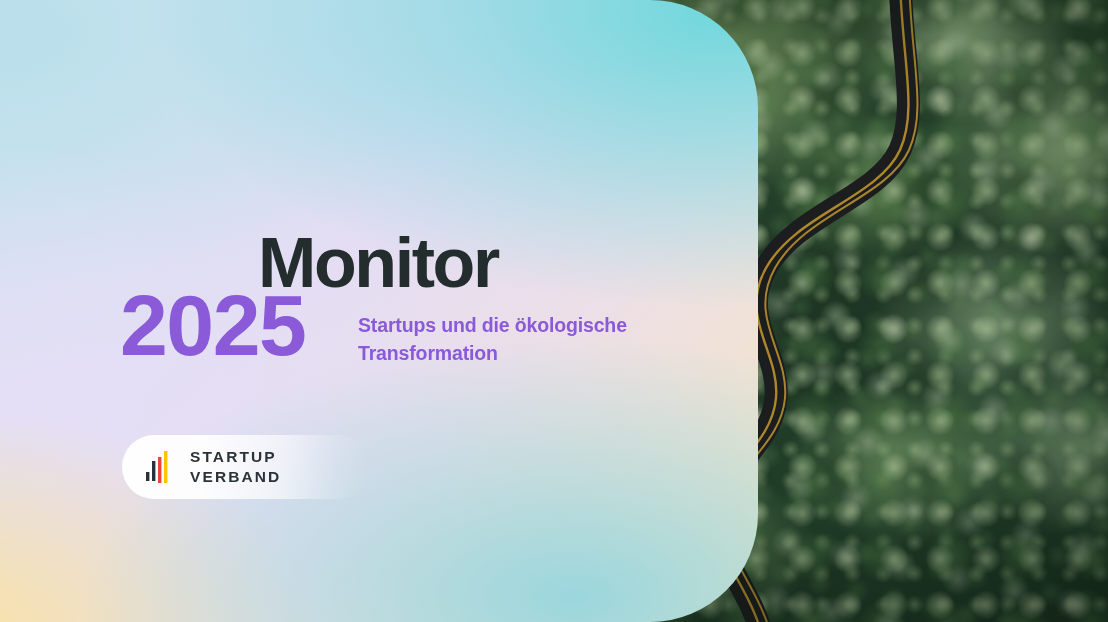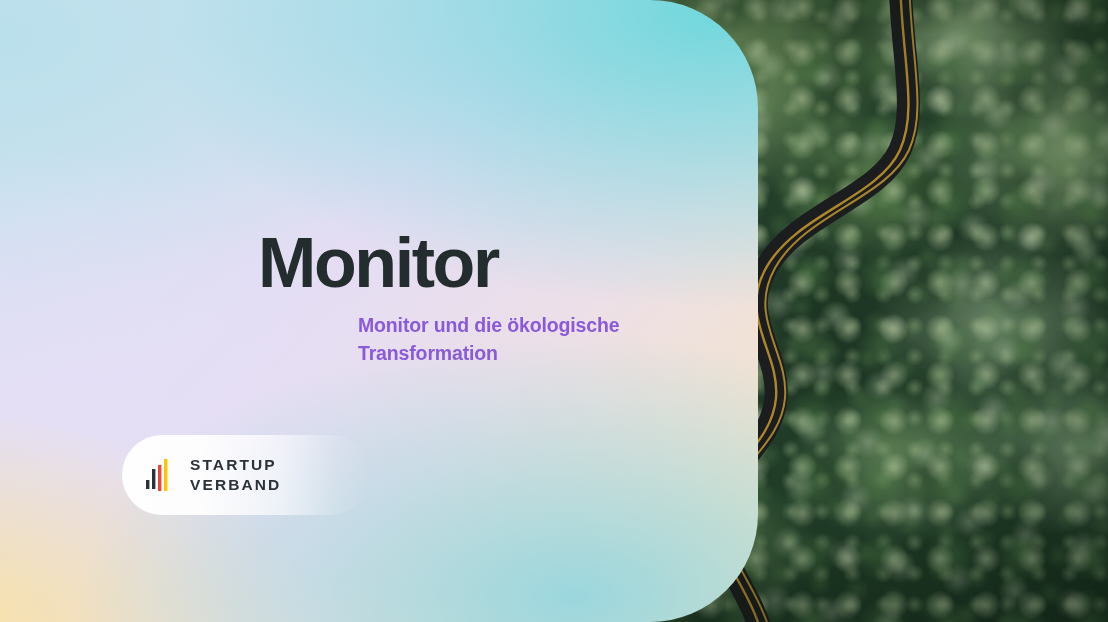--- a/index.html
+++ b/index.html
@@ -146,21 +146,21 @@
     font-weight: 700;
     letter-spacing: -0.15px;
   }
 
   
   .logo-pill {
     position: absolute;
     left: 122px;
     top: 435px;
     width: 248px;
-    height: 80px;
+    height: 64px;
     border-radius: 40px;
     background: linear-gradient(to right,
         rgba(255,255,255,.97) 0%,
         rgba(255,255,255,.94) 32%,
         rgba(255,255,255,.62) 64%,
         rgba(255,255,255,.14) 86%,
         rgba(255,255,255,0) 100%);
     display: flex;
     align-items: center;
     padding-left: 24px;
@@ -204,24 +204,25 @@
                  C121,556 159,584 173,642" fill="none" stroke="#d8a832" stroke-width="2" stroke-linecap="round" opacity=".75"></path>
       </svg>
     </div>
     <div class="photo-vignette"></div>
   </div>
 
   <div class="panel"></div>
 
   <div class="title-block">
 
+    <div class="t-year" style="color:#8a5ad8">2025</div>
 
     <div class="t-monitor" style="color:#232d2d">Monitor</div>
 
-    <div class="t-sub" style="color:#8a5ad8">Monitor und die ökologische Transformation</div>
+    <div class="t-sub" style="color:#8a5ad8">Startups und die ökologische Transformation</div>
   </div>
 
   <div class="logo-pill">
     <span class="logo-mark">
       <svg width="30" height="34" viewBox="0 0 30 34" aria-hidden="true">
         <rect x="0" y="22" width="3.4" height="9" fill="#2a3238"></rect>
         <rect x="6" y="11" width="3.4" height="20" fill="#2a3238"></rect>
         <rect x="12" y="7" width="3.4" height="26" fill="#e8463c"></rect>
         <rect x="18" y="1" width="3.4" height="32" fill="#ffc400"></rect>
       </svg>

